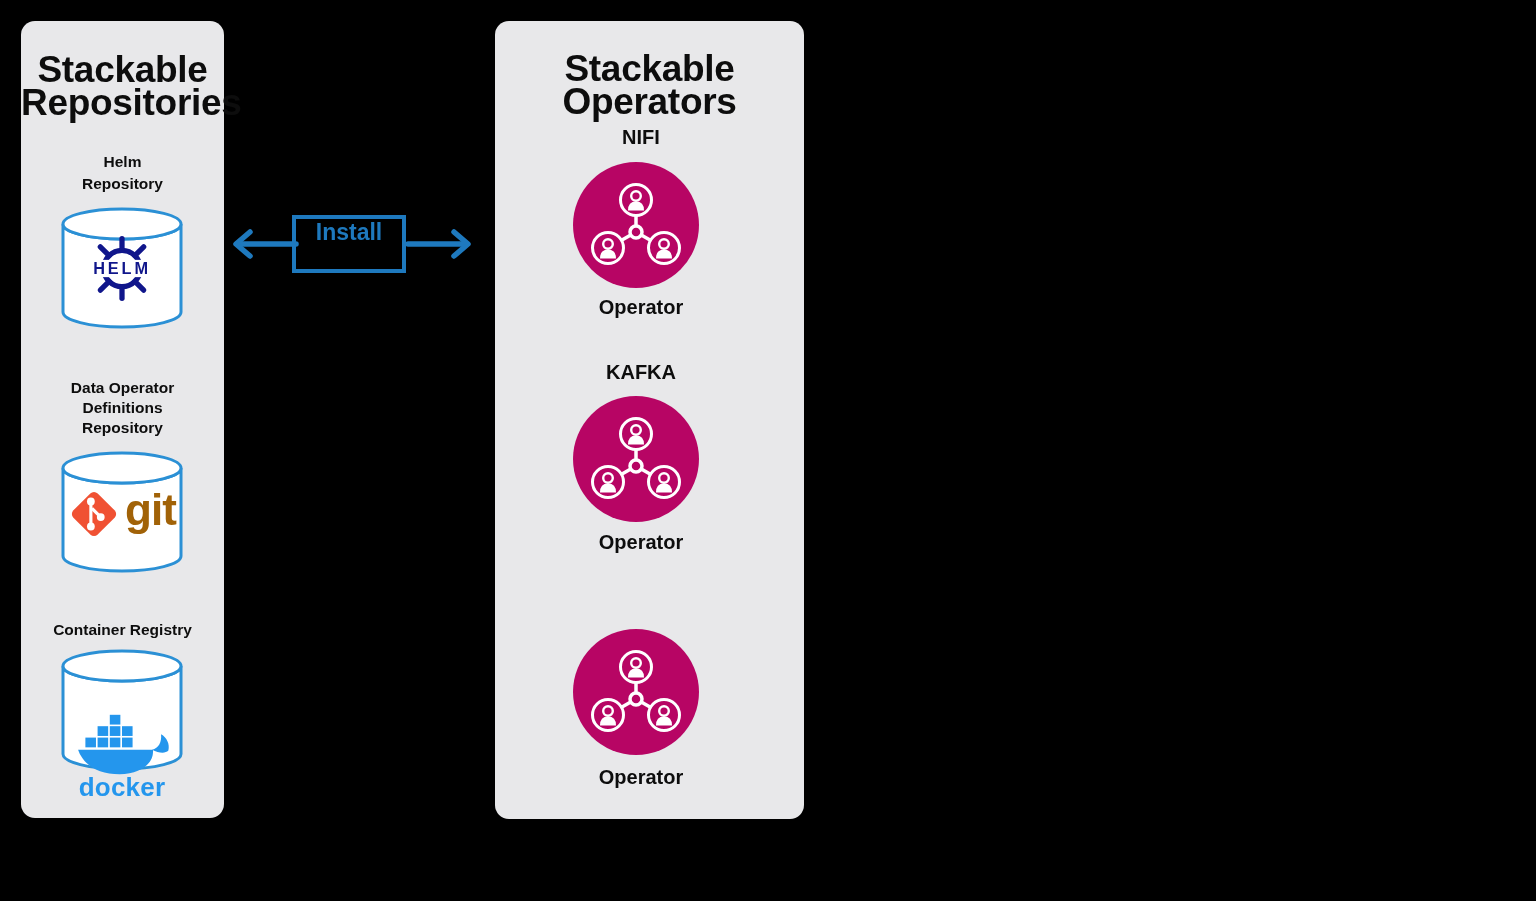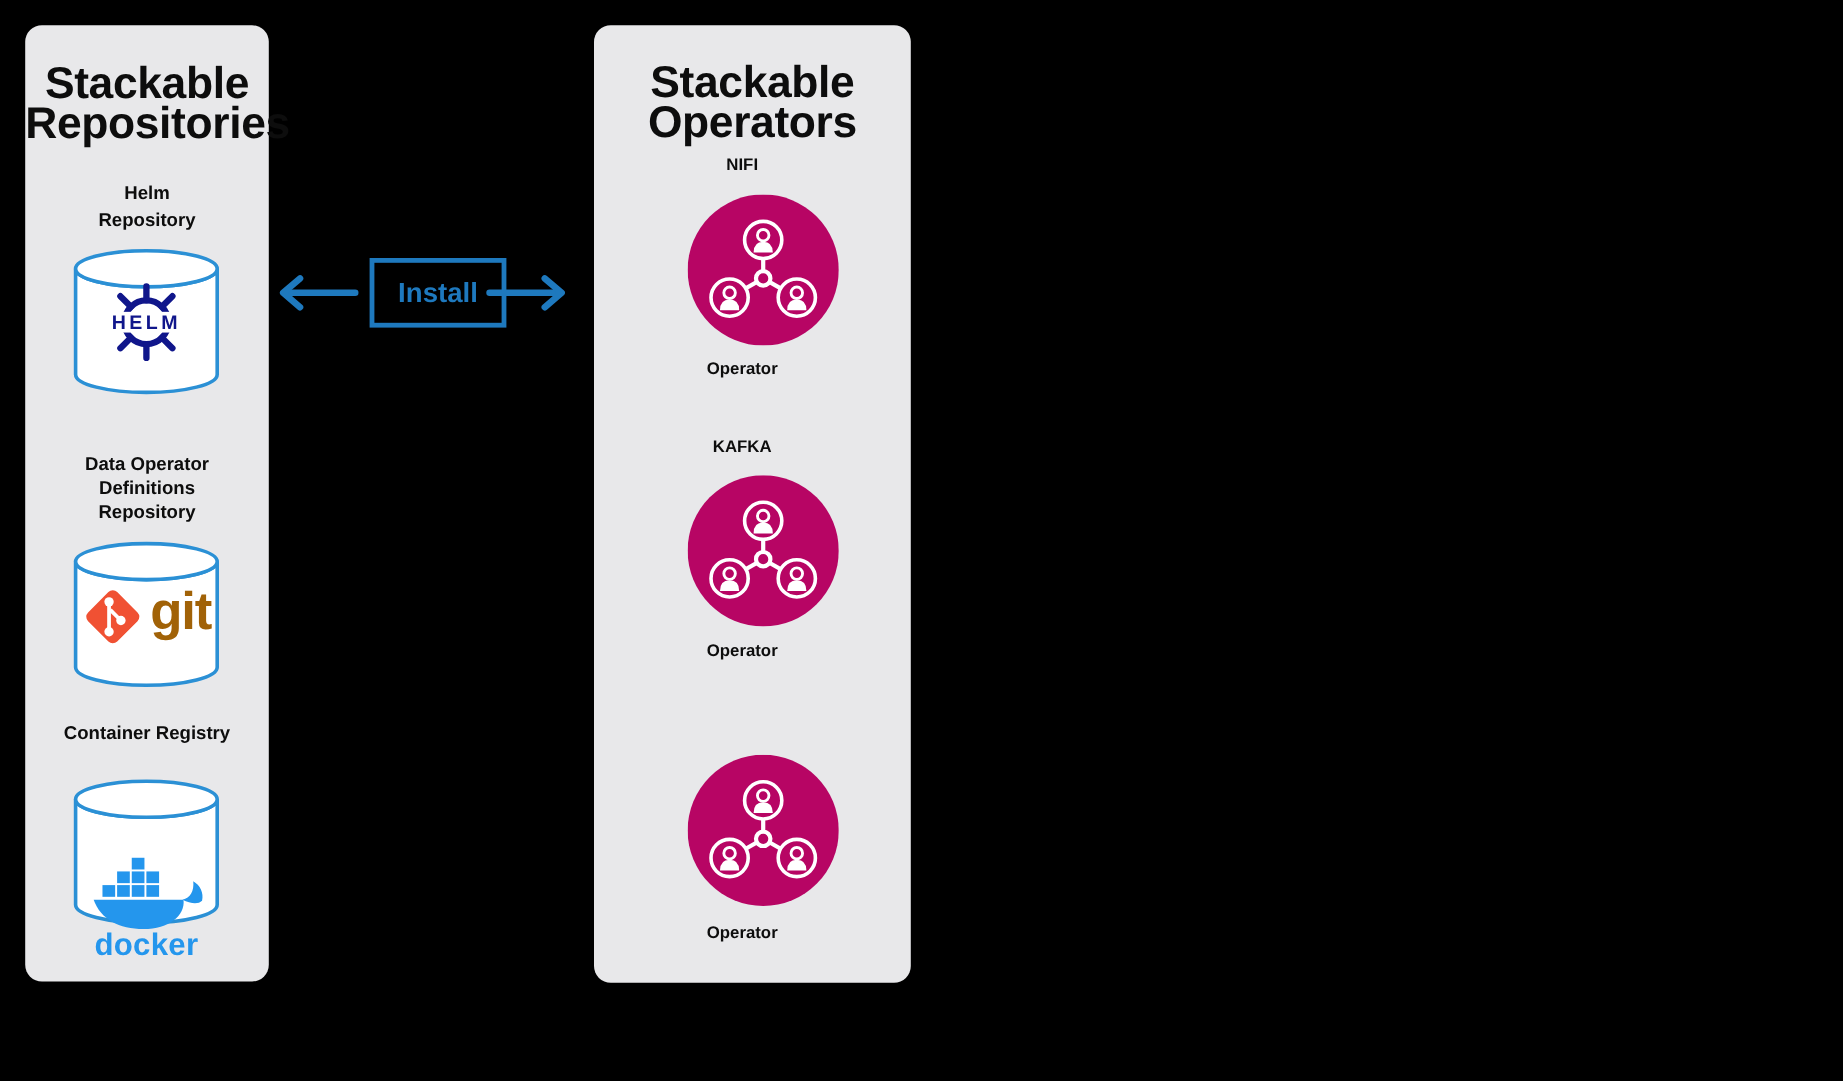--- a/index.html
+++ b/index.html
@@ -11,41 +11,41 @@
     overflow:hidden;
     color:#0D0D0D;
   }
   .canvas{position:absolute;inset:0;}
   .panel{
     position:absolute;
     background:#E8E8EA;
     border-radius:14px;
   }
   .panel.repos{left:21px;top:21px;width:203px;height:797px;}
-  .panel.ops{left:495px;top:21px;width:264px;height:798px;text-decoration:underline;}
+  .panel.ops{left:495px;top:21px;width:309px;height:798px;text-decoration:underline;}
   .panel-title{
     position:absolute;left:0;right:0;margin:0;
     text-align:center;
     font-size:37px;font-weight:700;line-height:33px;
     letter-spacing:-0.3px;
     white-space:pre-line;
     color:#0D0D0D;
   }
   .repos .panel-title{top:32px;}
   .ops .panel-title{top:31px;}
   .repo-label{
     position:absolute;left:0;right:0;
     text-align:center;
     font-size:15.5px;font-weight:700;
     white-space:pre-line;
     color:#0D0D0D;
   }
   .repo-label.l1{top:130px;line-height:22px;}
   .repo-label.l2{top:357px;line-height:20px;}
-  .repo-label.l3{top:580px;line-height:22px;}
+  .repo-label.l3{top:598px;line-height:22px;}
   .cylinder{
     position:absolute;left:39px;width:124px;height:126px;
   }
   .cylinder.c1{top:185px;}
   .cylinder.c2{top:429px;}
   .cylinder.c3{top:627px;}
   .cyl-svg{position:absolute;left:0;top:0;}
   .helm-logo{position:absolute;left:12px;top:27px;}
   .git-logo{
     position:absolute;left:0;right:0;top:36px;height:56px;
@@ -60,39 +60,39 @@
     position:absolute;left:0;right:0;top:32px;
     display:flex;flex-direction:column;align-items:center;margin-top:33px;
   }
   .docker-word{
     font-size:26px;font-weight:700;color:#2496ED;
     letter-spacing:0.2px;margin-top:-2px;line-height:26px;
   }
   .ops-label{
     position:absolute;left:0;right:17px;
     text-align:center;
-    font-size:14px;font-weight:700;line-height:26px;
+    font-size:20px;font-weight:700;line-height:26px;
     color:#0D0D0D;
   }
   .op-icon{position:absolute;left:78px;width:126px;height:126px;}
   .op-icon.o1{top:141px;}
   .op-icon.o2{top:375px;}
   .op-icon.o3{top:608px;}
   .lbl-n1{top:103px;}
   .lbl-c1{top:273px;}
   .lbl-n2{top:338px;}
   .lbl-c2{top:508px;}
   .lbl-n3{top:573px;}
   .lbl-c3{top:743px;}
   .connector-arrows{position:absolute;left:228px;top:226px;}
   .install-box{
-    position:absolute;left:308px;top:215px;width:114px;height:58px;
+    position:absolute;left:292px;top:215px;width:114px;height:58px;
     box-sizing:border-box;
     border:4px solid #1E79BE;
-    display:flex;align-items:center;justify-content:center;
+    display:flex;justify-content:center;
     font-size:23px;font-weight:700;color:#1E79BE;
     background:transparent;
   }
   .defs-holder{position:absolute;width:0;height:0;overflow:hidden;}
 </style>
 </head>
 <body>
 
 <svg class="defs-holder" aria-hidden="true">
   <defs>

